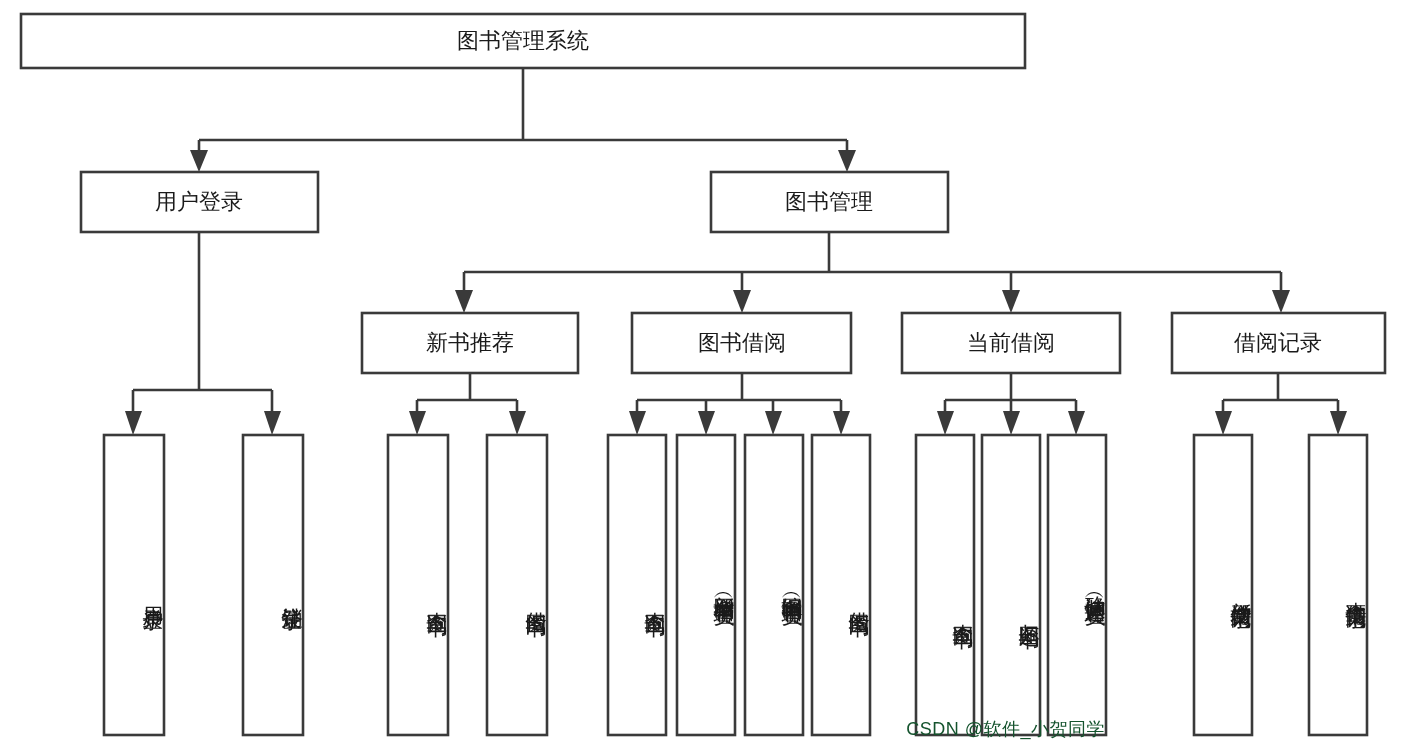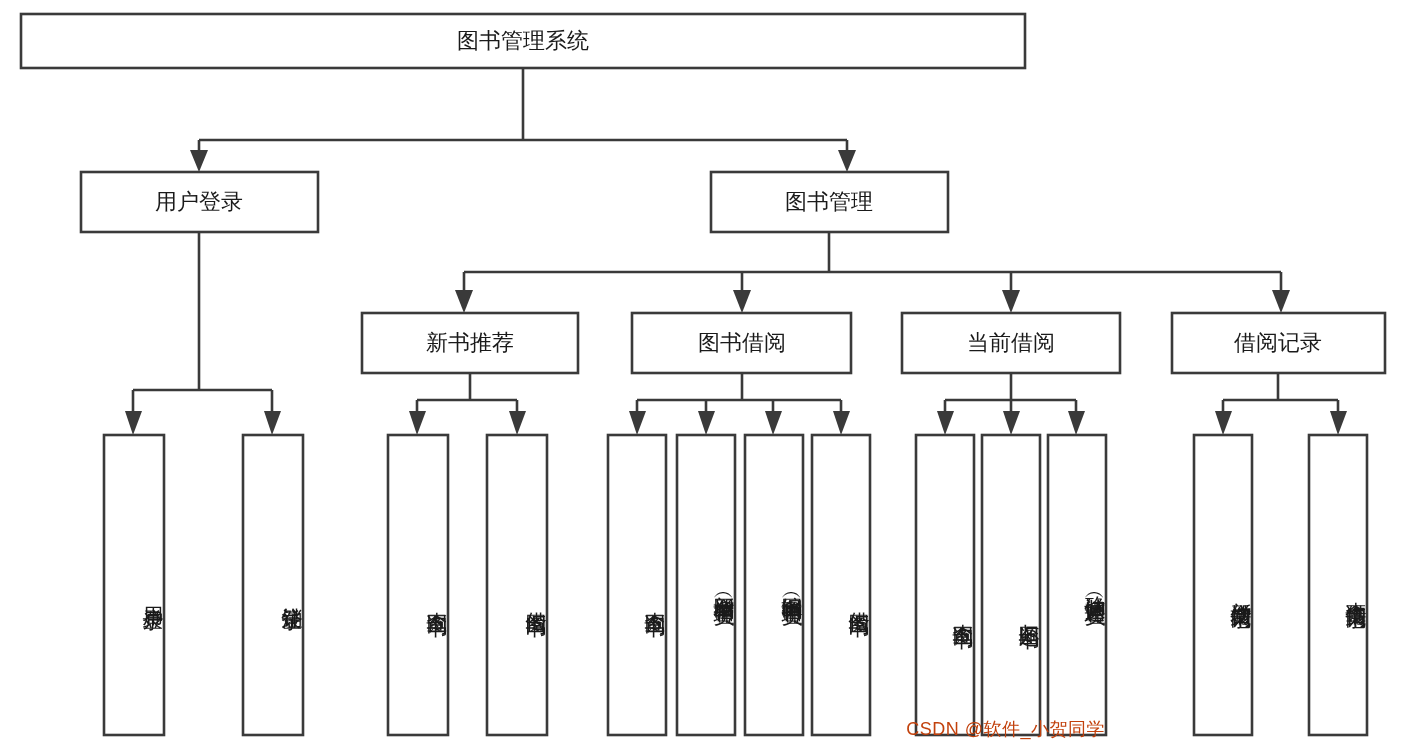--- a/index.html
+++ b/index.html
@@ -66,21 +66,21 @@
     display: flex;
     align-items: flex-start;
     justify-content: center;
   }
   .watermark {
     position: absolute;
     right: 10px;
     bottom: 6px;
     font-family: "Liberation Sans", "DejaVu Sans", sans-serif;
     font-size: 18px;
-    color: #c2410c;
+    color: #14532d;
     white-space: nowrap;
     letter-spacing: 0.5px;
   }
 </style>
 </head>
 <body>
 
 <div id="diagram-root">
 
   <svg class="diagram-canvas" viewBox="0 0 1405 747">

